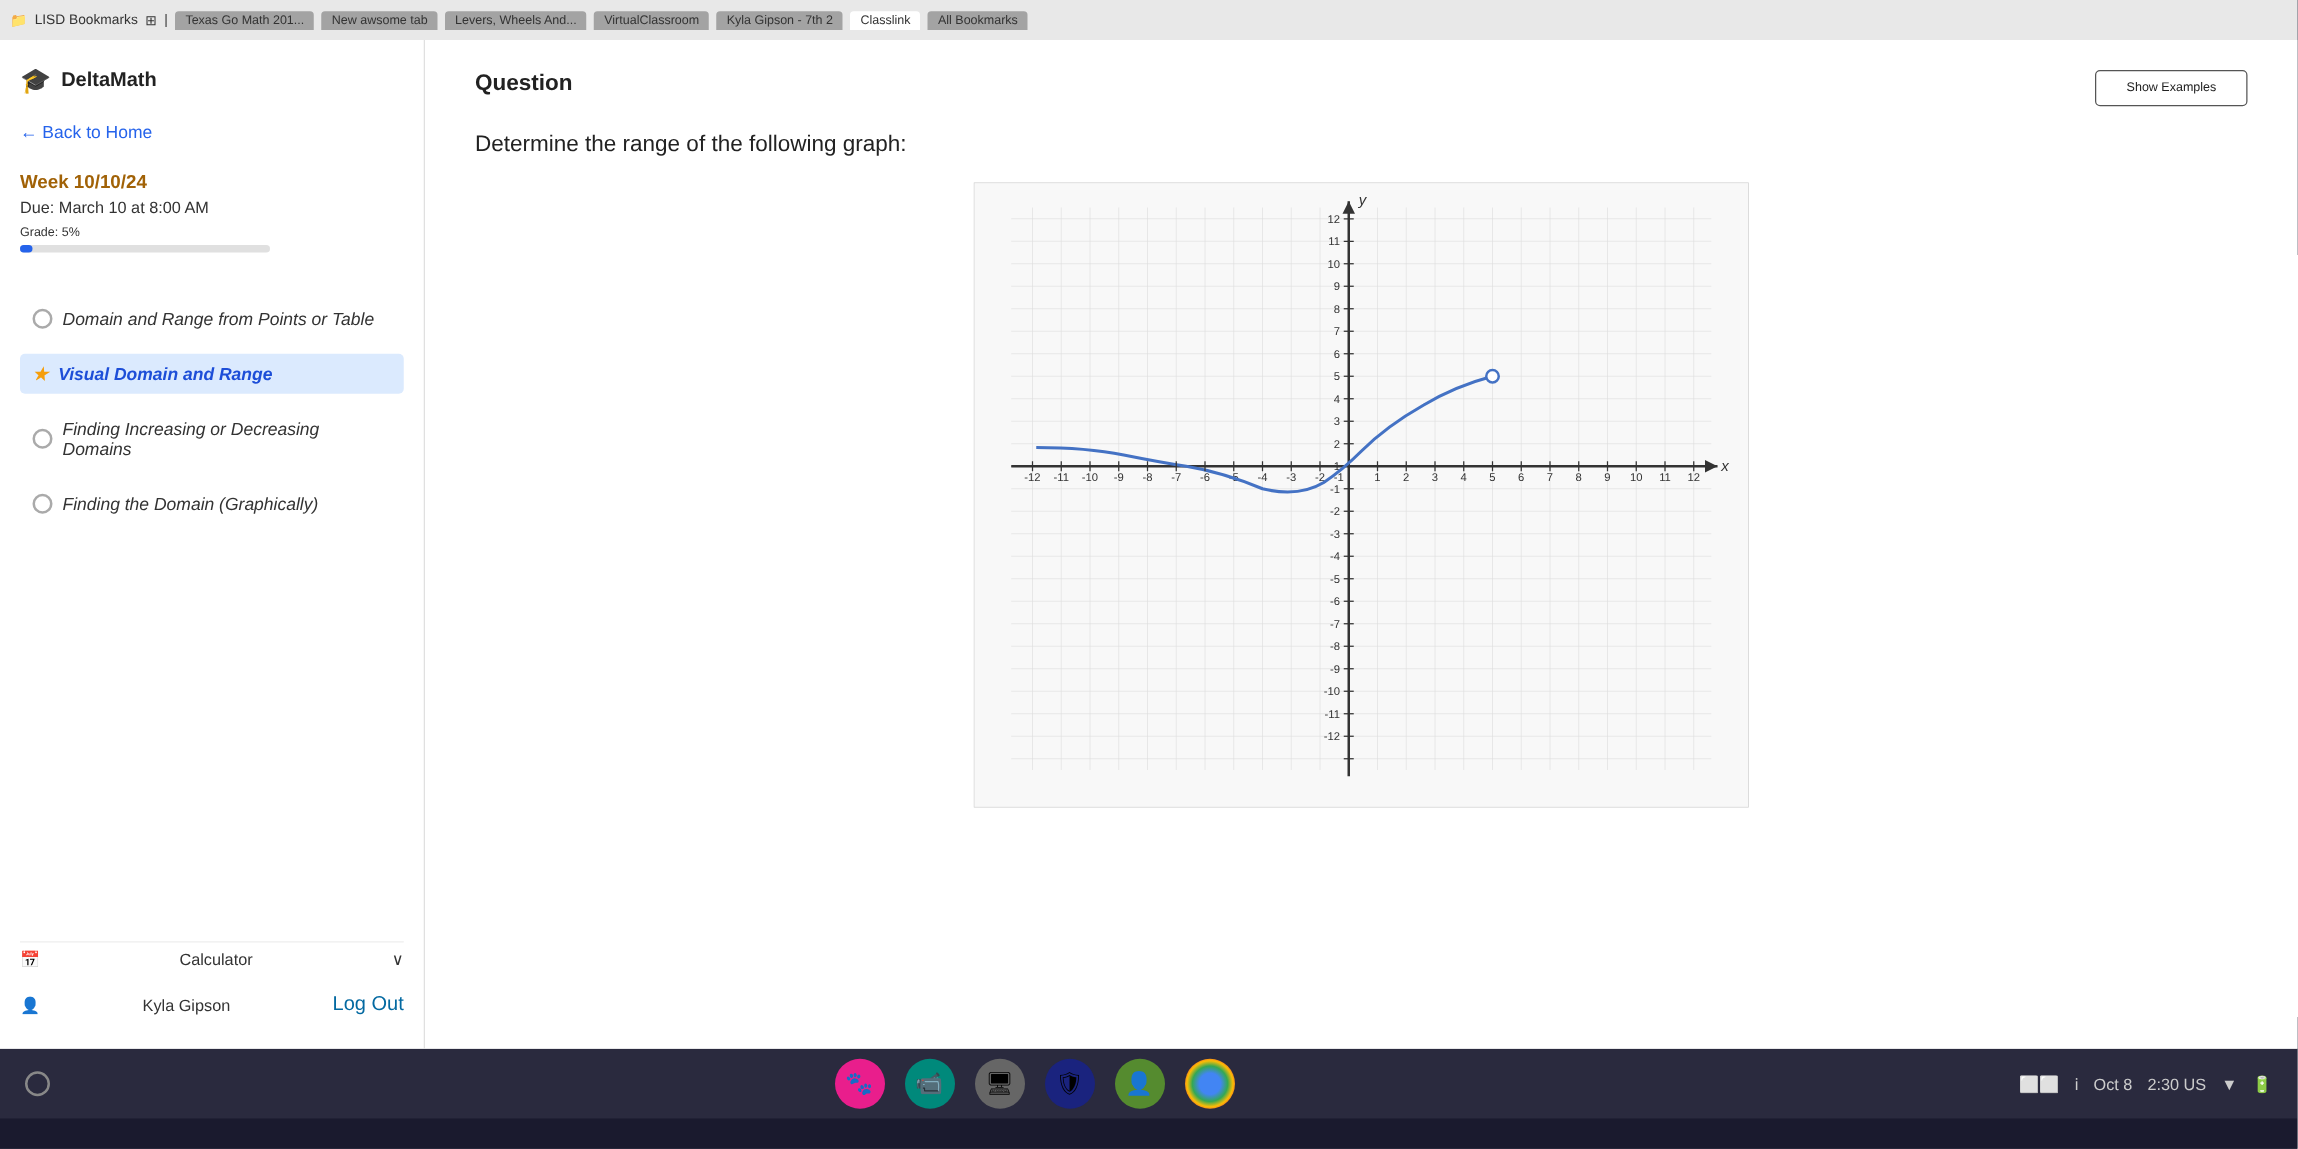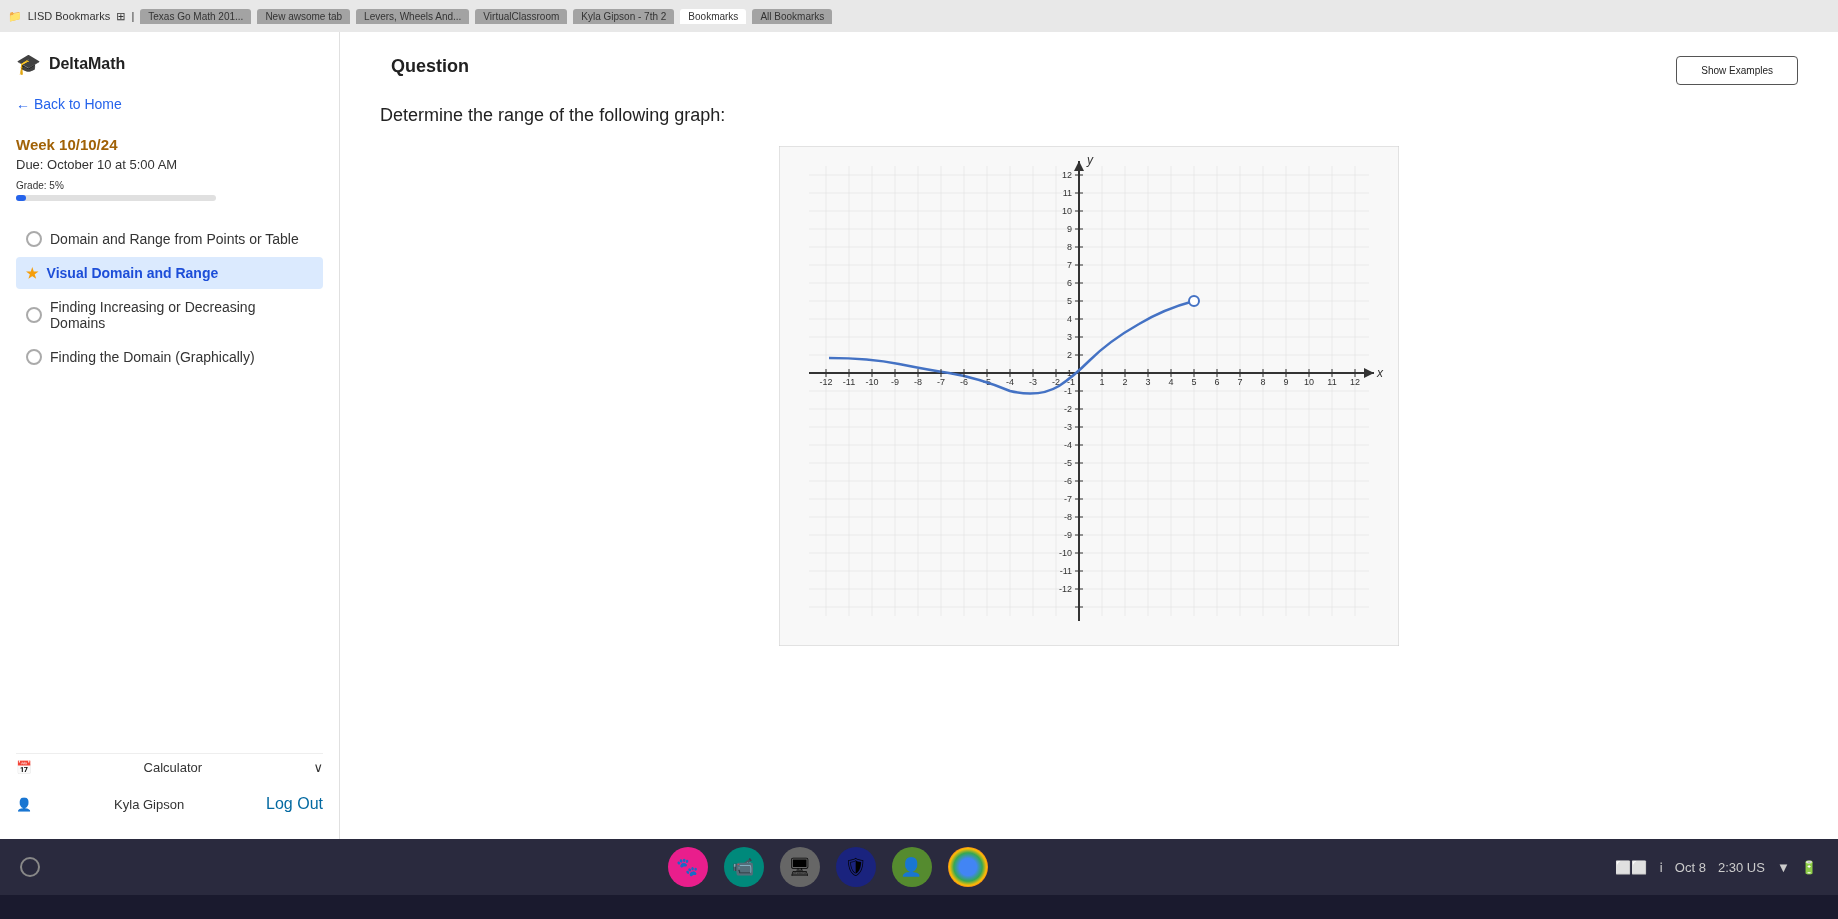--- a/index.html
+++ b/index.html
@@ -104,22 +104,23 @@
       height: 6px;
       background: #2563eb;
       border-radius: 3px;
       width: 5%;
     }
 
     
     .nav-items {
       display: flex;
       flex-direction: column;
-      gap: 2px;
-      margin-top: 6px;
+      gap: 12px;
+      margin-top: 21px;
+      font-style: italic;
     }
     .nav-item {
       display: flex;
       align-items: center;
       gap: 8px;
       padding: 8px 10px;
       border-radius: 4px;
       cursor: pointer;
       font-size: 14px;
       color: #333;
@@ -179,21 +180,20 @@
       padding: 24px 40px;
       overflow-y: auto;
       background: #fff;
       position: relative;
     }
     .main-header {
       display: flex;
       justify-content: space-between;
       align-items: flex-start;
       margin-bottom: 20px;
-      margin-left: 11px;
     }
     .question-label {
       font-size: 18px;
       font-weight: bold;
       color: #222;
     }
     .show-examples-btn {
       border: 1.5px solid #555;
       background: #fff;
       padding: 8px 24px;
@@ -288,37 +288,37 @@
 <div class="browser-chrome">
   <span>📁</span>
   <span>LISD Bookmarks</span>
   <span>⊞</span>
   <span>|</span>
   <div class="browser-tab">Texas Go Math 201...</div>
   <div class="browser-tab">New awsome tab</div>
   <div class="browser-tab">Levers, Wheels And...</div>
   <div class="browser-tab">VirtualClassroom</div>
   <div class="browser-tab">Kyla Gipson - 7th 2</div>
-  <div class="browser-tab active">Bookmarks</div>
+  <div class="browser-tab active">Classlink</div>
   <div class="browser-tab">All Bookmarks</div>
 </div>
 
 <div class="app-container">
 
   <div class="sidebar">
     <div class="logo-area">
       <span class="logo-icon">🎓</span>
       <span class="logo-text">DeltaMath</span>
     </div>
 
     <a class="back-link">← Back to Home</a>
 
     <div>
       <div class="week-title">Week 10/10/24</div>
-      <div class="due-date">Due: October 10 at 5:00 AM</div>
+      <div class="due-date">Due: March 10 at 8:00 AM</div>
       <div class="grade-label">Grade: 5%</div>
       <div class="progress-bar">
         <div class="progress-fill"></div>
       </div>
     </div>
 
     <div class="nav-items">
       <div class="nav-item">
         <div class="nav-dot"></div>
         <span>Domain and Range from Points or Table</span>

